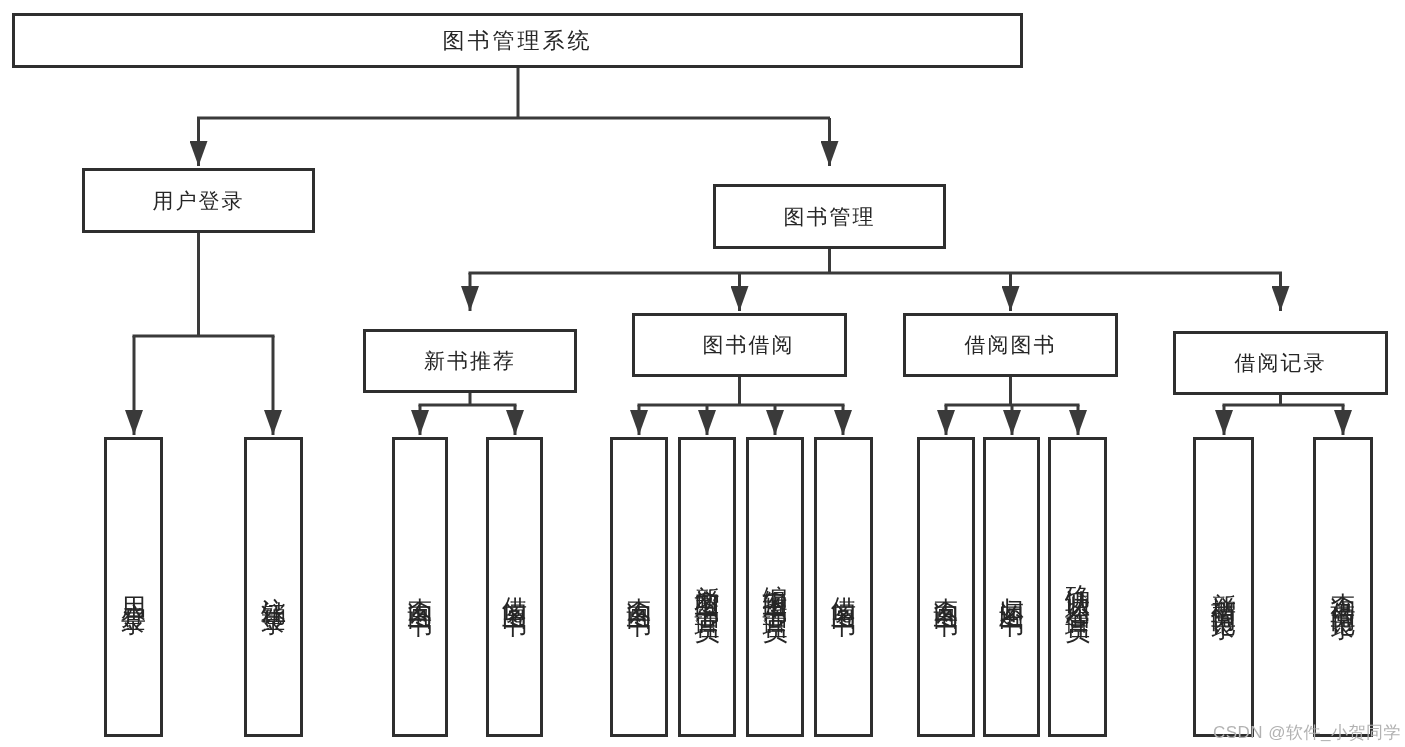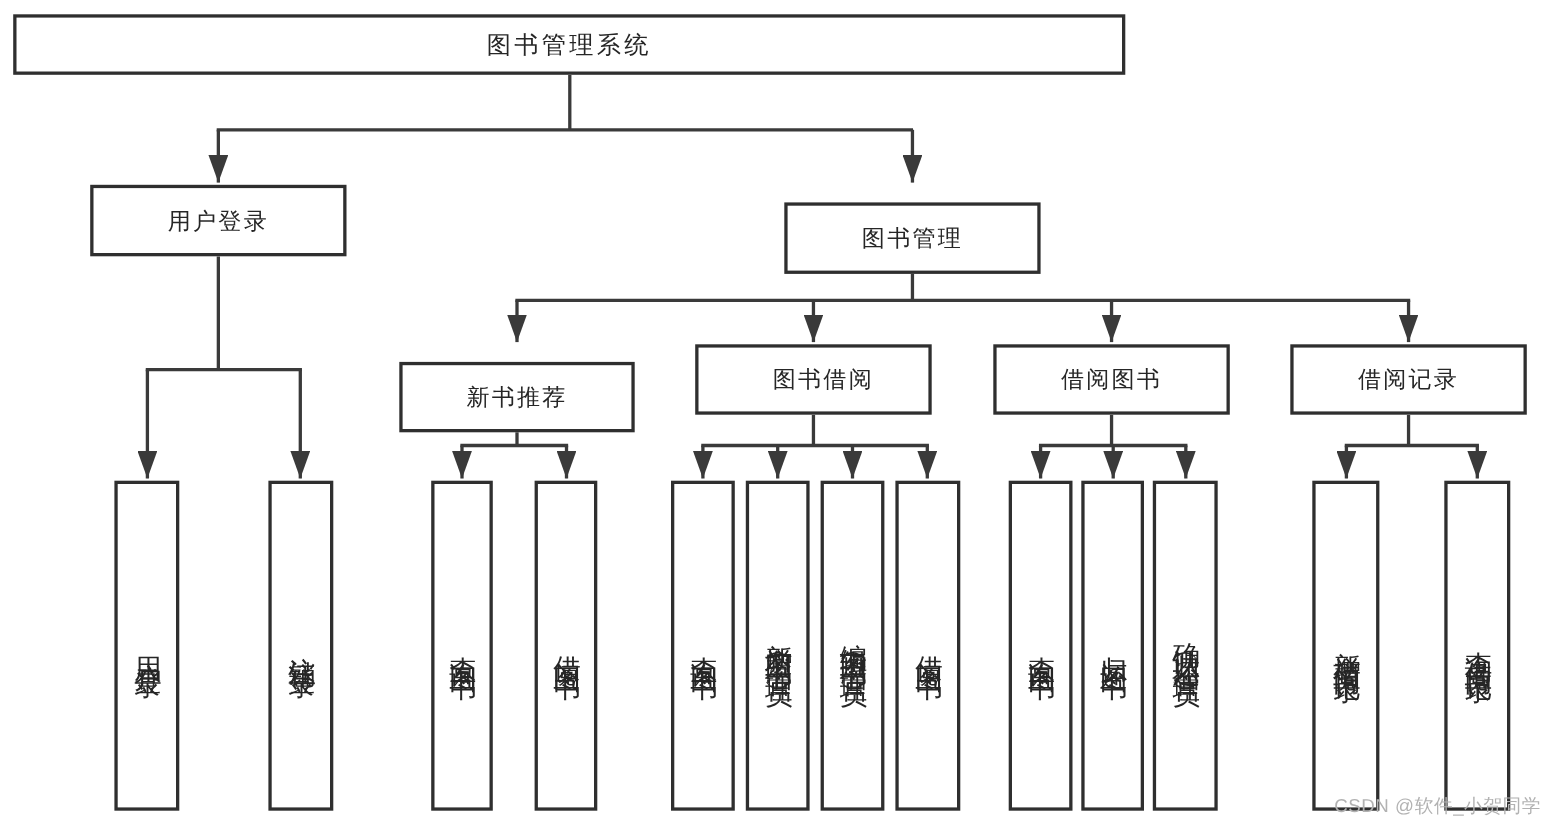--- a/index.html
+++ b/index.html
@@ -23,21 +23,21 @@
     writing-mode:vertical-rl; text-orientation:mixed;
     font-size:25px; letter-spacing:5px; line-height:1; color:var(--text);
   }
   
   .n-root{left:12px;top:13px;width:1011px;height:55px;}
   .n-login{left:82px;top:168px;width:233px;height:65px;}
   .n-mgmt{left:713px;top:168px;width:233px;height:65px;margin-top:16px;}
   .n-sec0{left:363px;top:329px;width:214px;height:64px;}
   .n-sec1{left:632px;top:313px;width:215px;height:64px;padding-left:18px;}
   .n-sec2{left:903px;top:313px;width:215px;height:64px;}
-  .n-sec3{left:1173px;top:313px;width:215px;height:64px;}
+  .n-sec3{left:1173px;top:331px;width:215px;height:64px;}
   .leaf{top:437px;height:300px;}
   .n-a1{left:104px;width:59px;} .n-a2{left:244px;width:59px;}
   .n-b1{left:392px;width:56px;} .n-b2{left:486px;width:57px;}
   .n-c1{left:610px;width:58px;} .n-c2{left:678px;width:58px;}
   .n-c3{left:746px;width:58px;} .n-c4{left:814px;width:59px;}
   .n-d1{left:917px;width:58px;} .n-d2{left:983px;width:57px;} .n-d3{left:1048px;width:59px;}
   .n-e1{left:1193px;width:61px;} .n-e2{left:1313px;width:60px;}
   .watermark{
     position:absolute; right:4px; bottom:3px; z-index:5;
     font-size:17px; letter-spacing:.5px; color:var(--watermark);

